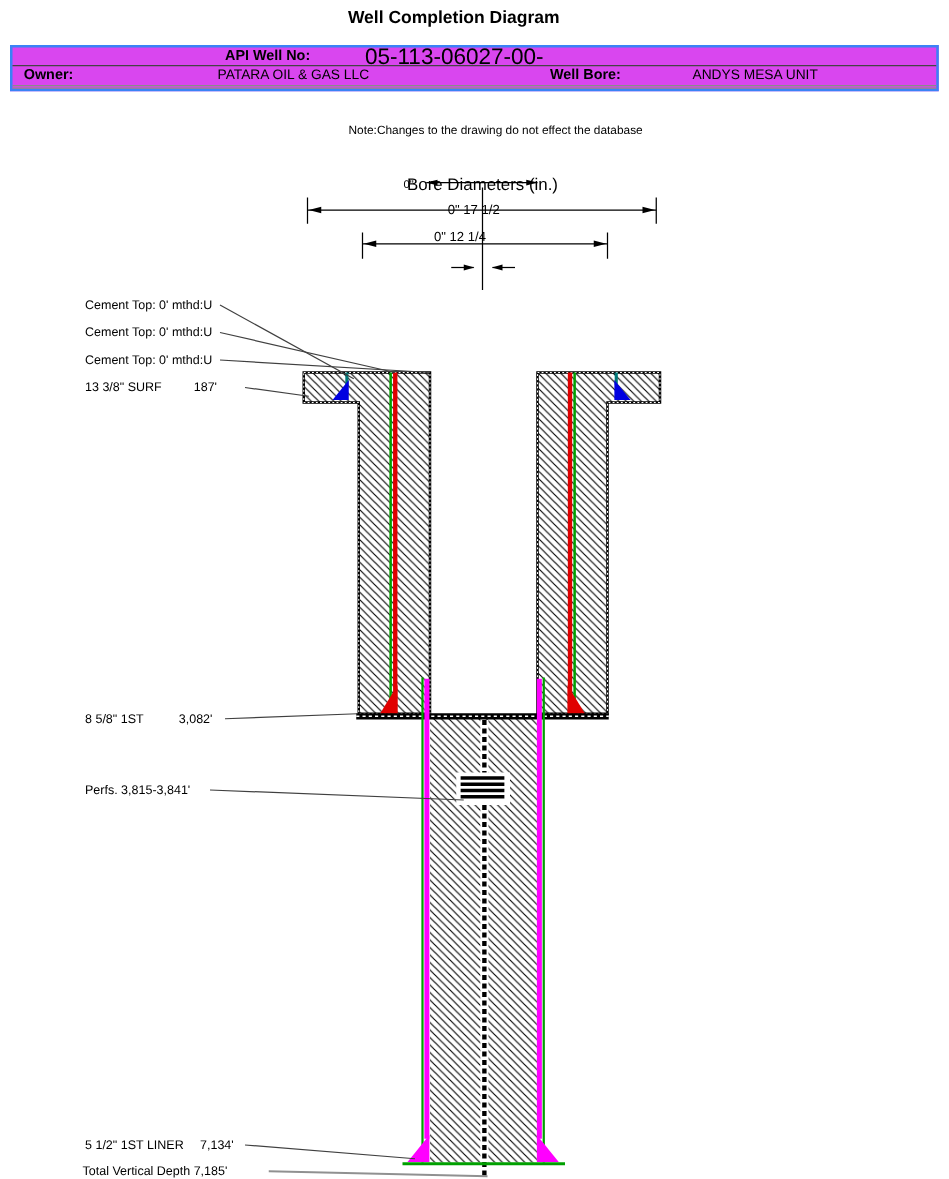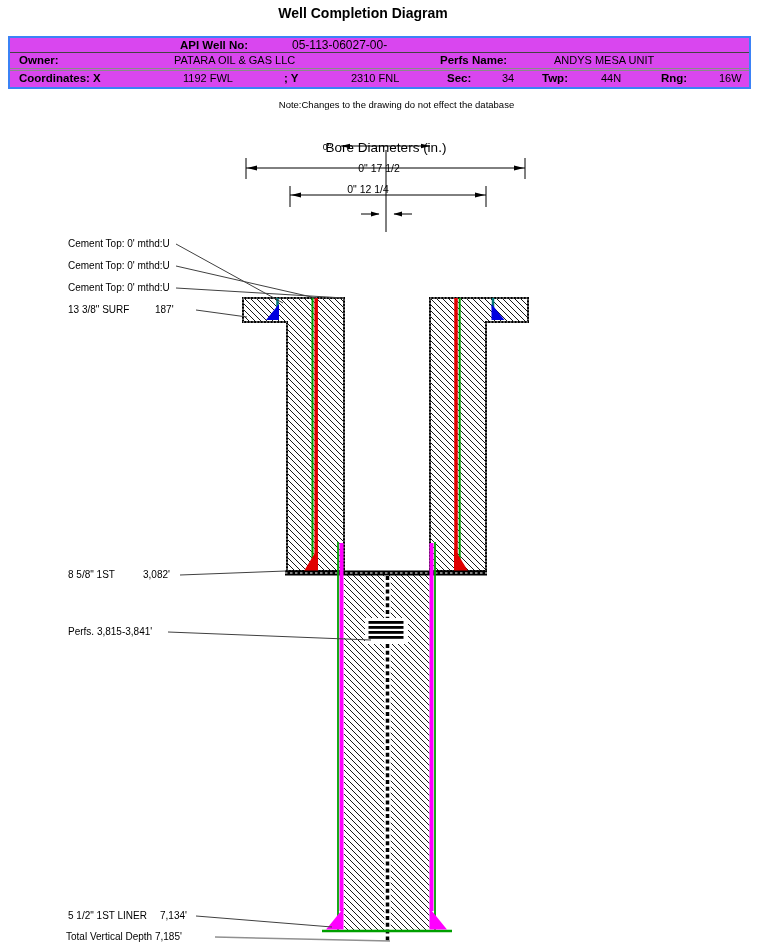--- a/index.html
+++ b/index.html
@@ -130,35 +130,23 @@
   <text class="small-label" x="68" y="919">5 1/2" 1ST LINER</text>
   <text class="small-label" x="160" y="919">7,134'</text>
   <text class="small-label" x="66" y="940">Total Vertical Depth 7,185'</text>
 </svg>
 
 <div class="page-title">Well Completion Diagram</div>
 
 <div class="info-table">
   <div class="trow r1">
     <span class="lbl" style="left:170px">API Well No:</span>
-    <span style="left:282px;font-size:12px">05-113-06027-00-</span>
+    <span style="left:282px;font-size:18px">05-113-06027-00-</span>
   </div>
   <div class="trow r2">
     <span class="lbl" style="left:9px">Owner:</span>
     <span style="left:164px">PATARA OIL &amp; GAS LLC</span>
-    <span class="lbl" style="left:430px">Perfs Name:</span>
+    <span class="lbl" style="left:430px">Well Bore:</span>
     <span style="left:544px">ANDYS MESA UNIT</span>
-  </div>
-  <div class="trow r4">
-    <span class="lbl" style="left:9px">Coordinates: X</span>
-    <span style="left:173px">1192 FWL</span>
-    <span class="lbl" style="left:274px">; Y</span>
-    <span style="left:341px">2310 FNL</span>
-    <span class="lbl" style="left:437px">Sec:</span>
-    <span style="left:492px">34</span>
-    <span class="lbl" style="left:532px">Twp:</span>
-    <span style="left:591px">44N</span>
-    <span class="lbl" style="left:651px">Rng:</span>
-    <span style="left:709px">16W</span>
   </div>
 </div>
 
 <div class="note">Note:Changes to the drawing do not effect the database</div>
 
 </body></html>

